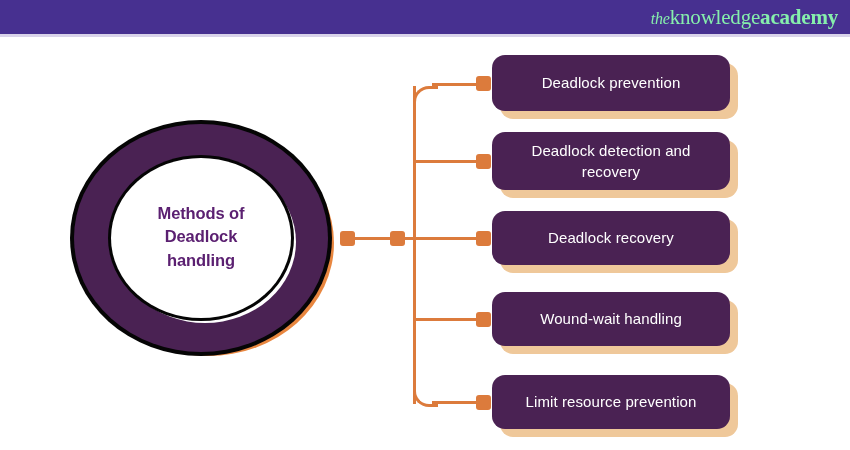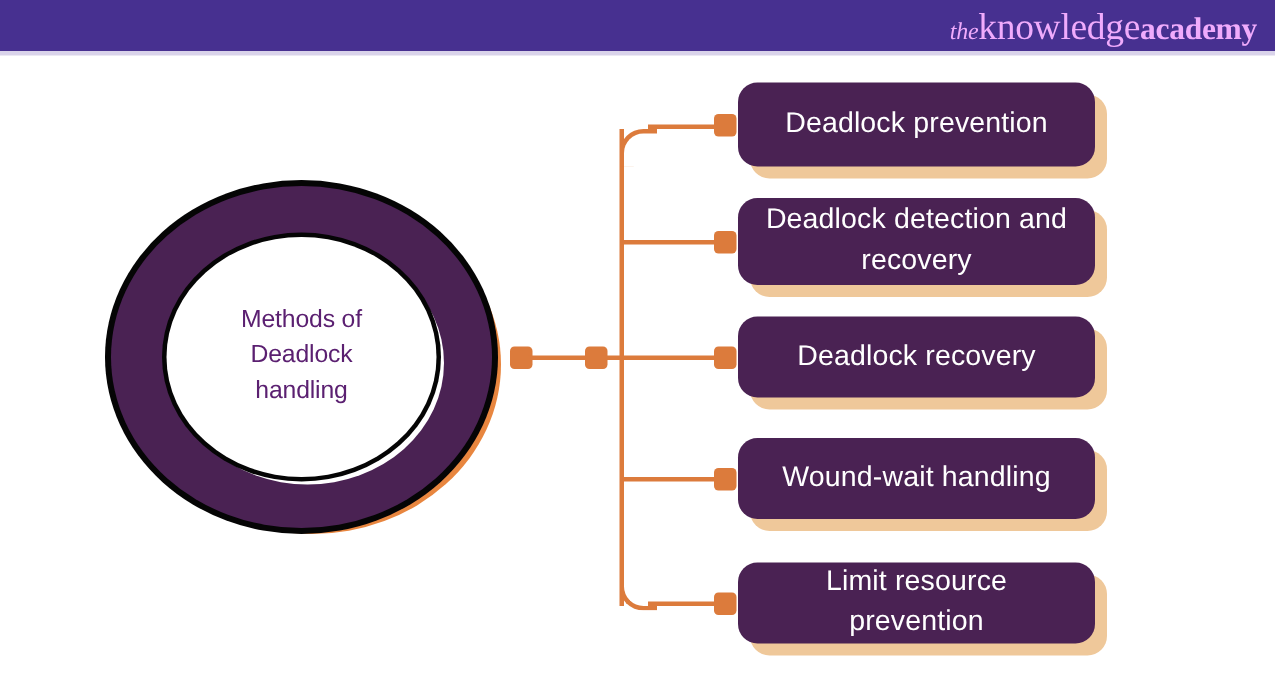--- a/index.html
+++ b/index.html
@@ -13,26 +13,26 @@
   #header{
     position:absolute;left:0;top:0;width:850px;height:34px;
     background:#473090;
   }
   #header-divider{
     position:absolute;left:0;top:34px;width:850px;height:3px;
     background:#d9d3ea;
   }
   #logo{
     position:absolute;right:12px;top:5px;height:26px;
-    display:flex;align-items:baseline;color:#f0abfc;
+    display:flex;align-items:baseline;color:#86efac;
     font-family:"Liberation Serif","DejaVu Serif",serif;
     white-space:nowrap;letter-spacing:-0.2px;
   }
   #logo .the{font-style:italic;font-size:16px;font-weight:400;}
-  #logo .knowledge{font-size:25px;font-weight:400;}
+  #logo .knowledge{font-size:21px;font-weight:400;}
   #logo .academy{font-size:21px;font-weight:700;}
 
   
   #circle-group{position:absolute;left:70px;top:120px;width:272px;height:242px;}
   .ring{position:absolute;border-radius:50%;}
   
   #ring-orange{
     left:12px;top:10px;width:252px;height:226px;
     background:#e8863f;
   }
@@ -63,21 +63,21 @@
     left:38px;top:35px;width:186px;height:166px;
     background:#050505;
   }
   #inner-black-edge-hole{
     position:absolute;left:3px;top:3px;width:180px;height:160px;
     border-radius:50%;background:#ffffff;
   }
   #center-text{
     position:absolute;left:48px;top:82px;width:166px;
     text-align:center;color:#5b2071;
-    font-size:16.5px;font-weight:400;line-height:1.42;
+    font-size:16.5px;font-weight:700;line-height:1.42;
     letter-spacing:-0.1px;
   }
 
   
   #connectors{position:absolute;left:0;top:0;width:850px;height:450px;pointer-events:none;}
   .nub{
     position:absolute;width:15px;height:15px;border-radius:3px;
     background:#dc7b3c;
   }
   .hbar{position:absolute;height:3px;background:#dc7b3c;}
@@ -107,21 +107,21 @@
     position:absolute;left:8px;top:8px;width:238px;height:100%;
     border-radius:13px;background:#efc89a;
   }
   .node-body{
     position:absolute;left:0;top:0;width:238px;height:100%;
     border-radius:13px;background:#4a2253;
     display:flex;align-items:center;justify-content:center;
     box-sizing:border-box;padding:4px 14px;
   }
   .node-label{
-    color:#ffffff;font-size:19px;font-weight:400;
+    color:#ffffff;font-size:15px;font-weight:400;
     text-align:center;line-height:1.42;letter-spacing:0.1px;
   }
 </style>
 </head>
 <body>
 
 <div id="stage">
 
   <div id="header">
     <div id="logo">

